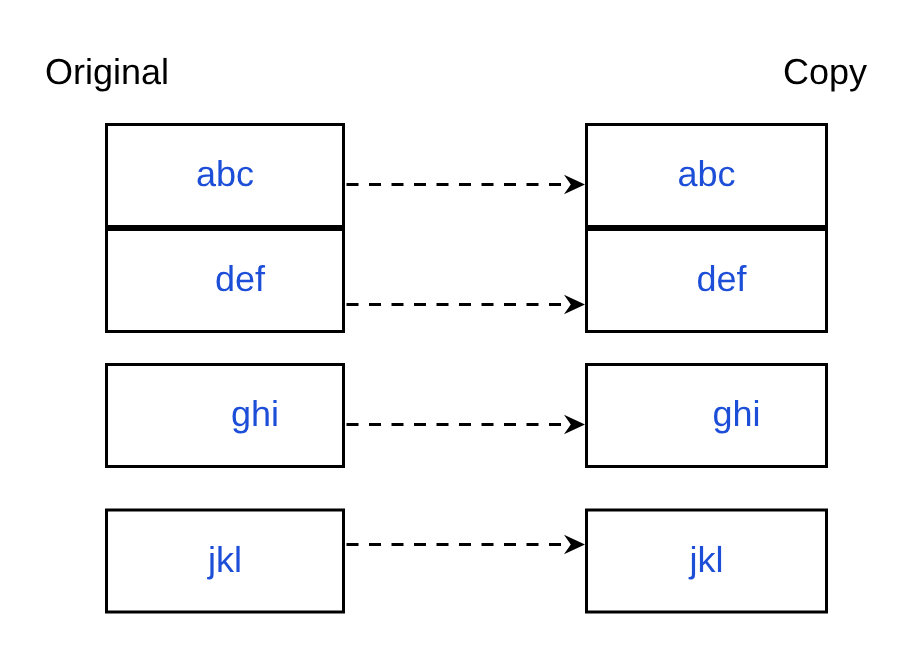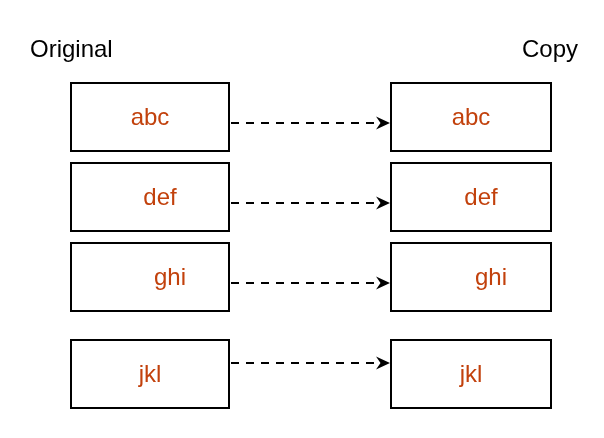--- a/index.html
+++ b/index.html
@@ -25,26 +25,26 @@
   .cell {
     position: absolute;
     box-sizing: border-box;
     height: 70px;
     border: 2px solid #000000;
     background: #ffffff;
     display: flex;
     align-items: center;
     justify-content: center;
     font-size: 24px;
-    color: #c2410c;
+    color: #1d4ed8;
   }
   .col-original .cell { left: 70px;  width: 160px; }
   .col-copy     .cell { left: 390px; width: 162px; }
   .row-0 { top: 82px; }
-  .row-1 { top: 162px; padding-left: 20px; }
+  .row-1 { top: 152px; padding-left: 20px; }
   .row-2 { top: 242px; padding-left: 40px; }
   .row-3 { top: 339px; }
   .arrows {
     position: absolute;
     left: 0; top: 0;
     width: 604px;
     height: 438px;
     pointer-events: none;
   }
   .arrow-line {

